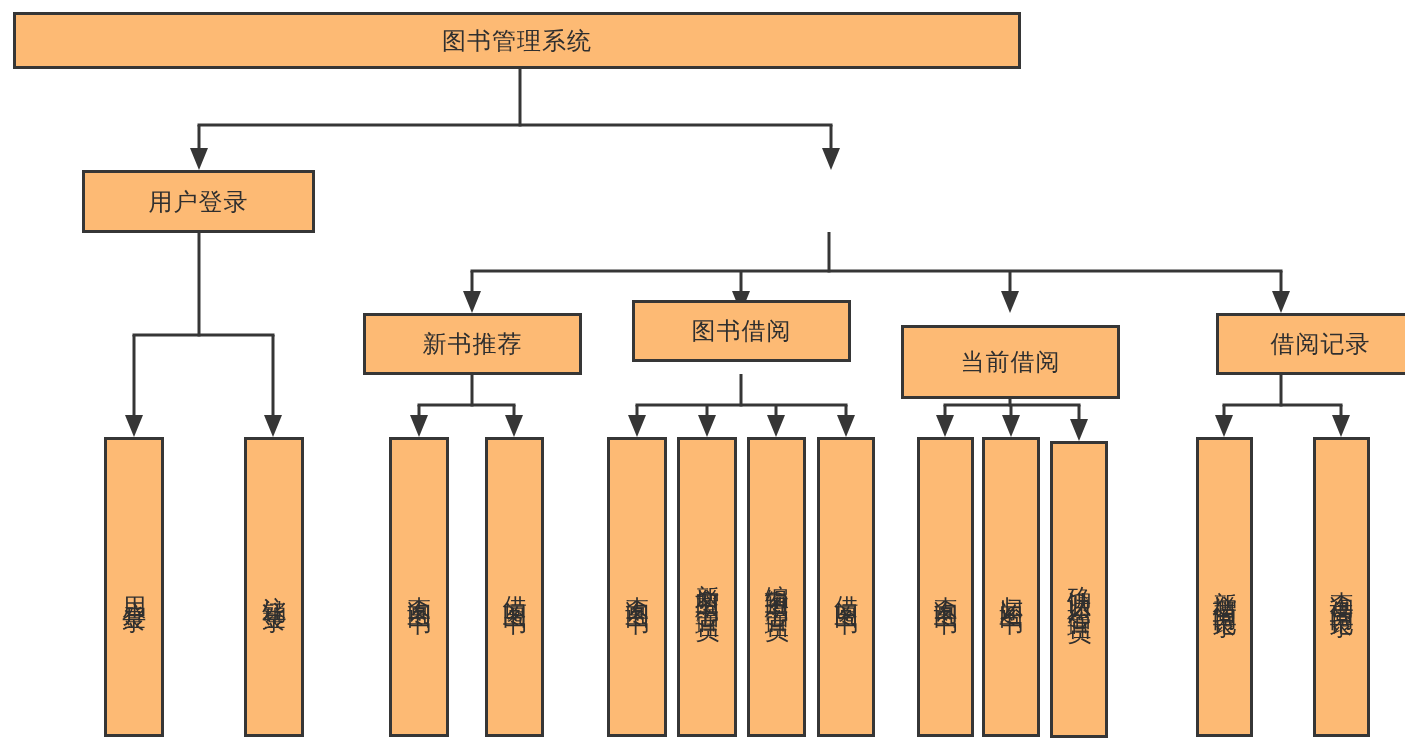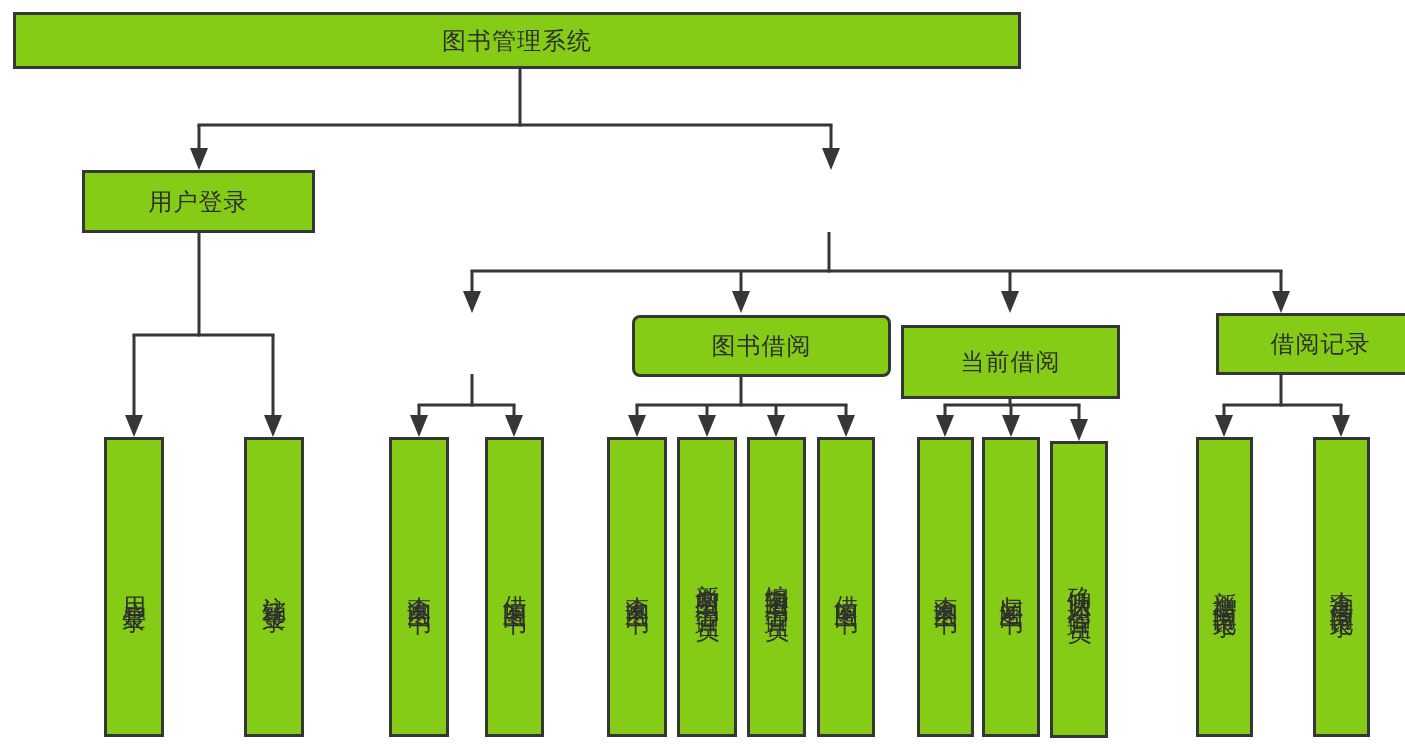--- a/index.html
+++ b/index.html
@@ -27,21 +27,21 @@
     stroke: var(--line, #363636);
     stroke-width: 3;
   }
   .connectors polygon {
     fill: var(--line, #363636);
   }
   .node {
     position: absolute;
     box-sizing: border-box;
     border: 3px solid var(--box-border, #363636);
-    background: #84cc16;
+    background: #fdba74;
     display: flex;
     align-items: center;
     justify-content: center;
     color: var(--text, #2f2f2f);
     z-index: 2;
   }
   .hbox .lbl {
     font-size: 24px;
     letter-spacing: 1px;
     white-space: nowrap;
@@ -147,21 +147,24 @@
   </svg>
 
   <div class="node hbox" style="left:13px; top:12px; width:1008px; height:57px;">
     <span class="lbl">图书管理系统</span>
   </div>
 
   <div class="node hbox" style="left:82px; top:170px; width:233px; height:63px;">
     <span class="lbl">用户登录</span>
   </div>
 
-  <div class="node hbox" style="left:632px; top:315px; width:259px; height:62px;border-radius:8px;">
+  <div class="node hbox" style="left:363px; top:313px; width:219px; height:62px;">
+    <span class="lbl">新书推荐</span>
+  </div>
+  <div class="node hbox" style="left:632px; top:300px; width:219px; height:62px;">
     <span class="lbl">图书借阅</span>
   </div>
   <div class="node hbox" style="left:901px; top:325px; width:219px; height:74px;">
     <span class="lbl">当前借阅</span>
   </div>
   <div class="node hbox" style="left:1216px; top:313px; width:209px; height:62px;">
     <span class="lbl">借阅记录</span>
   </div>
 
   <div class="node vbox" style="left:104px; top:437px; width:60px; height:300px;">

